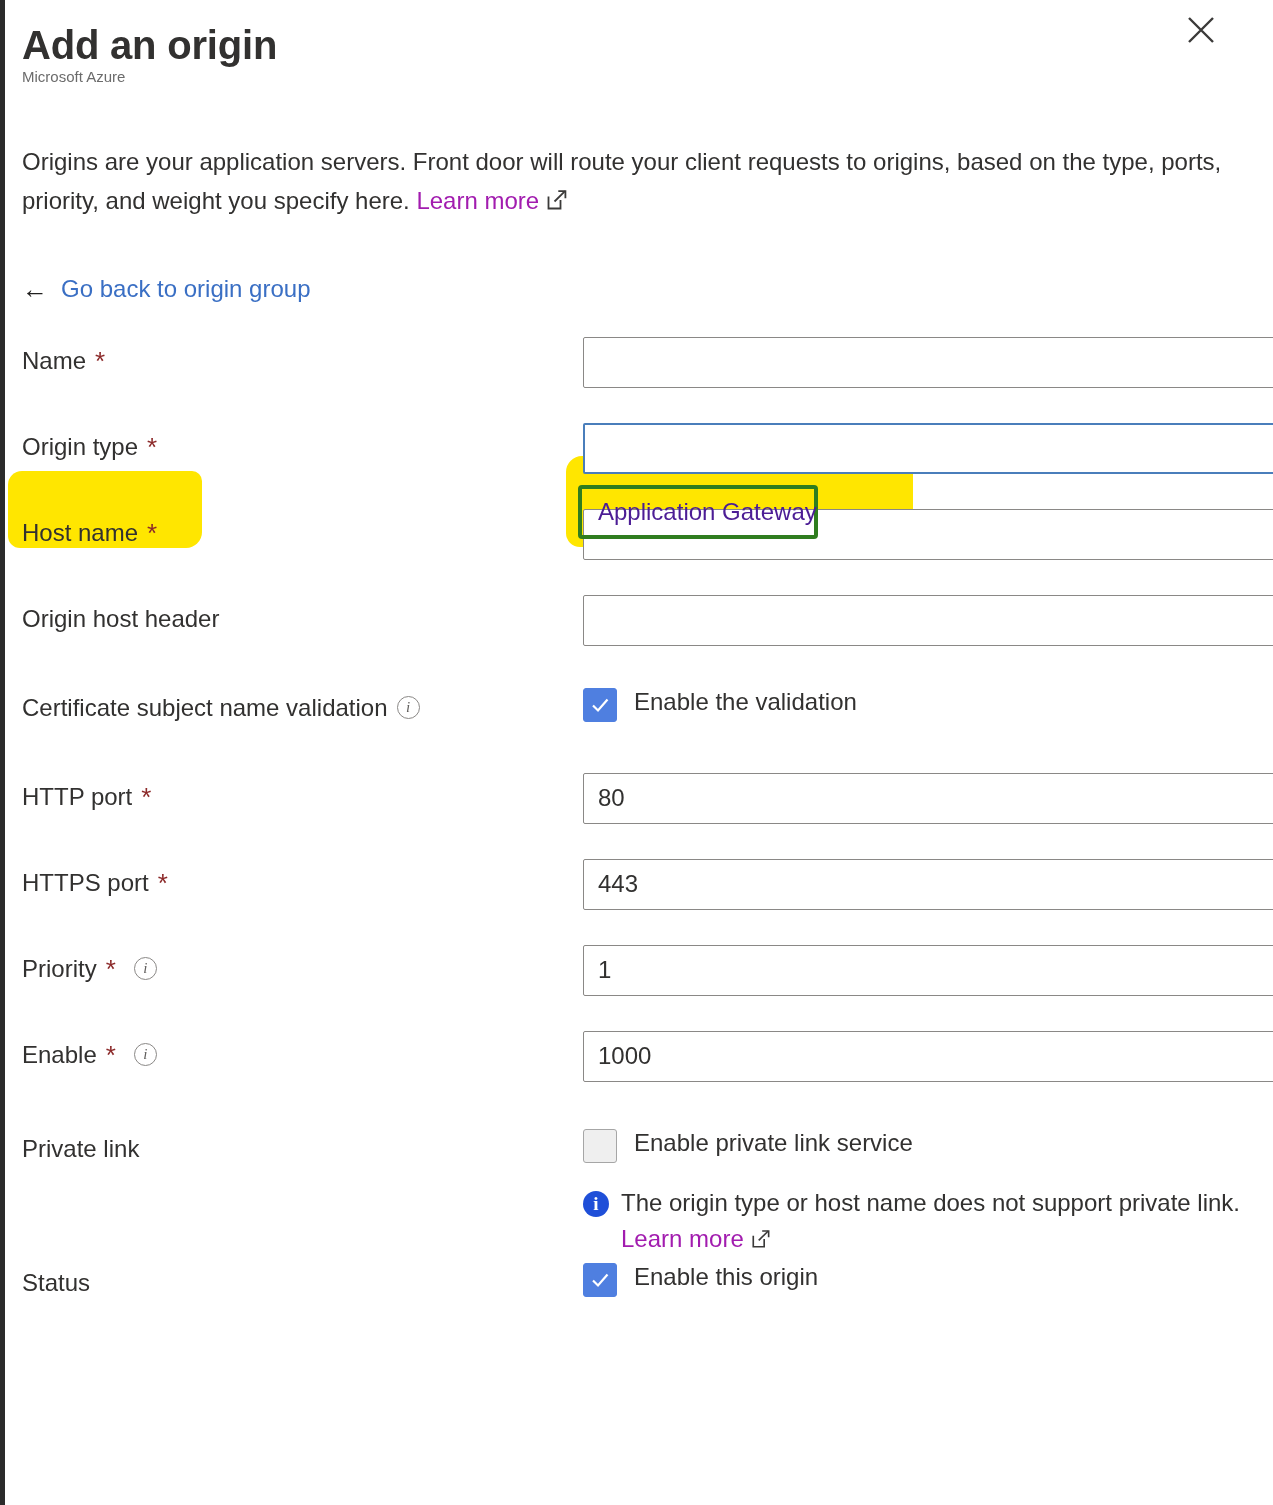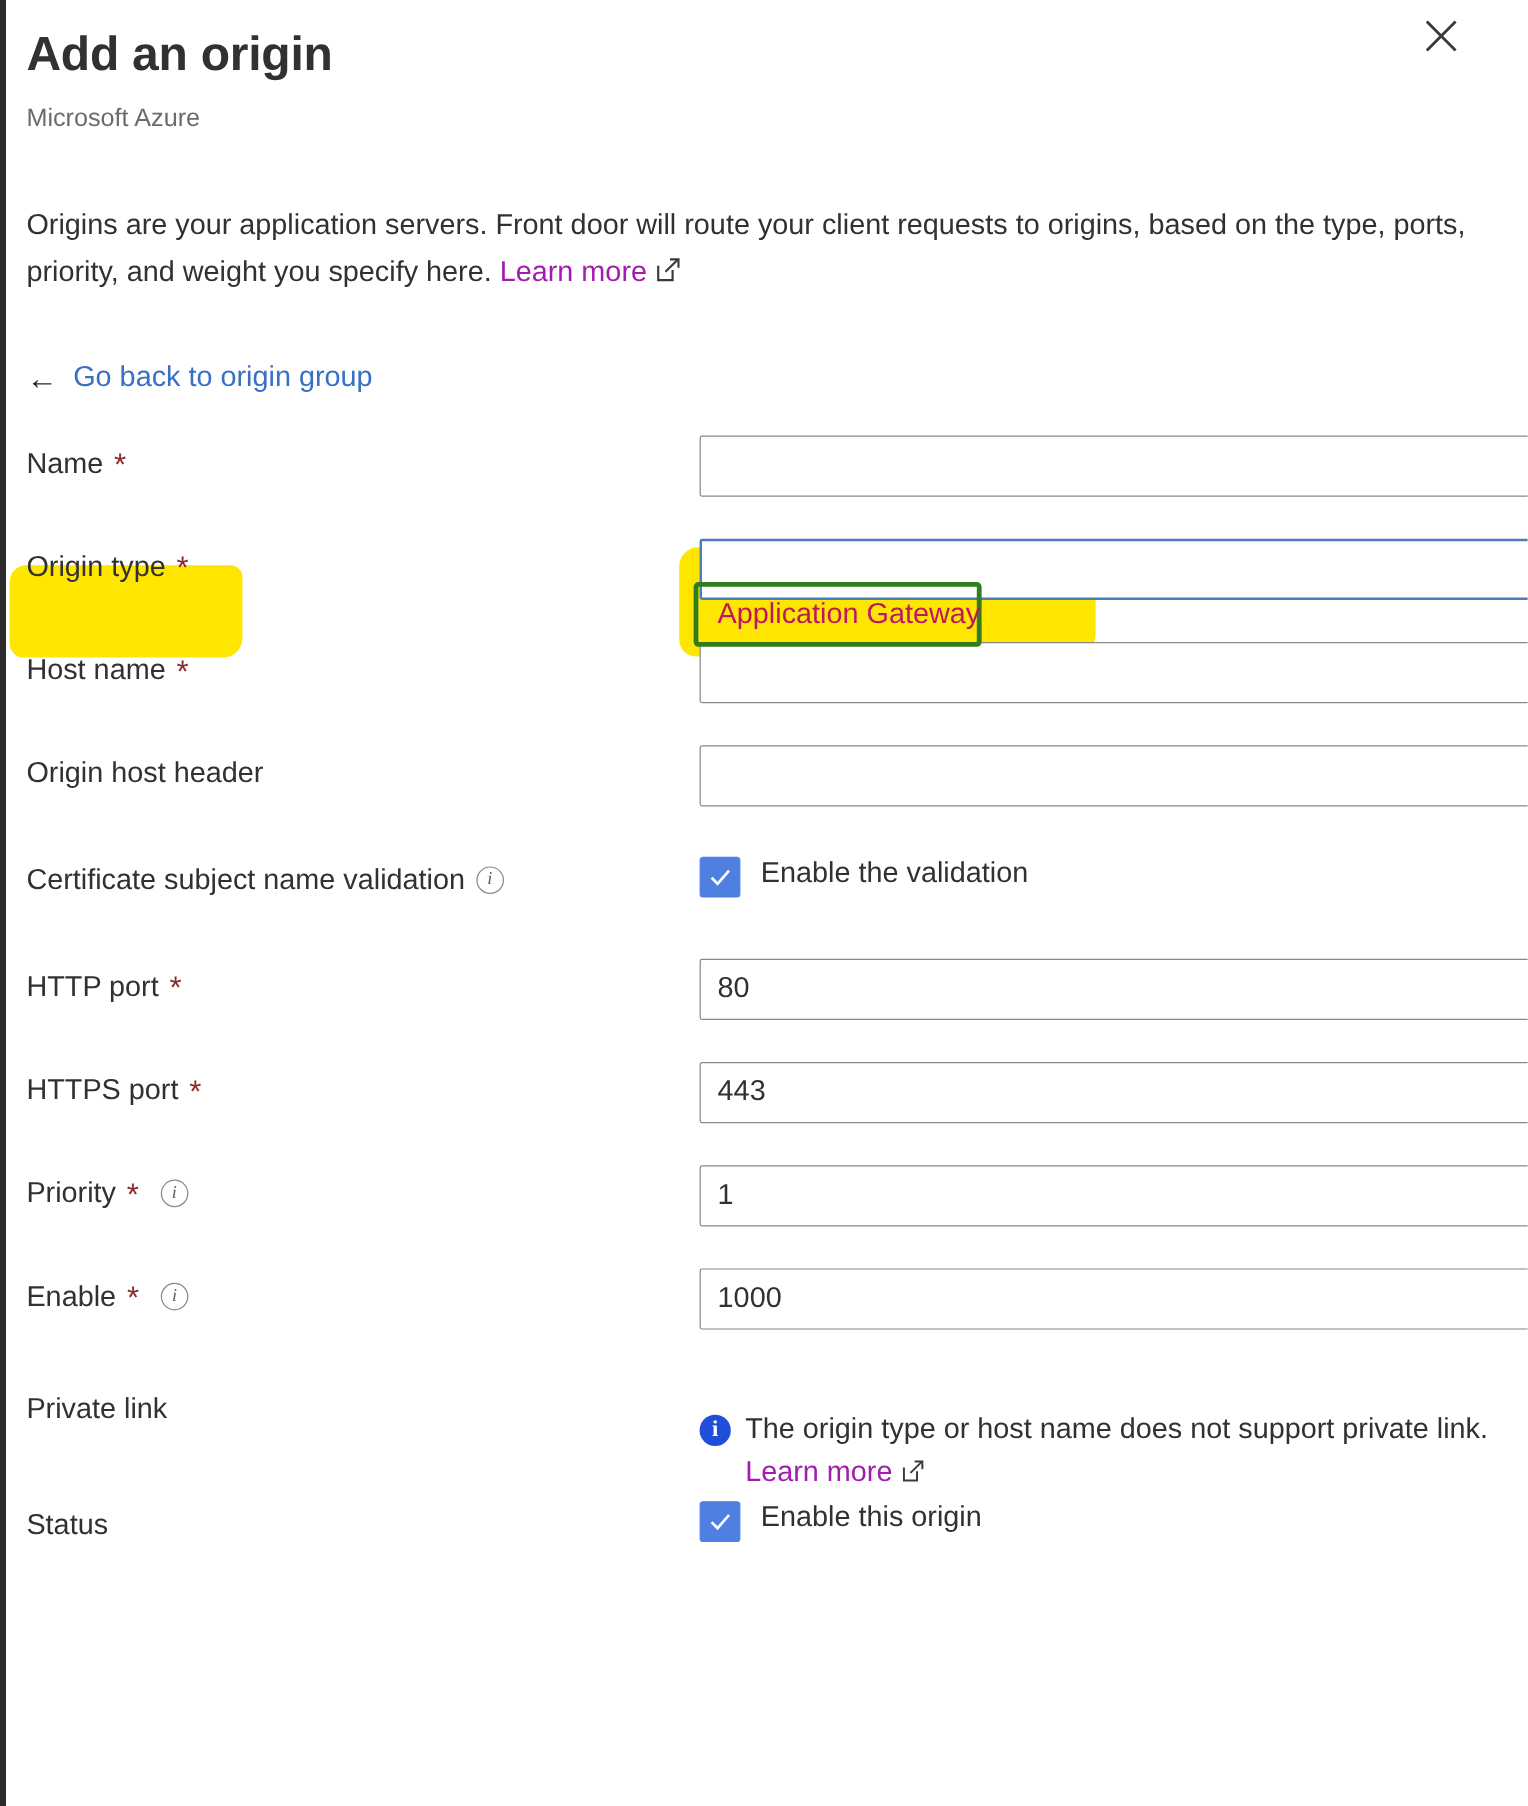--- a/index.html
+++ b/index.html
@@ -36,23 +36,23 @@
   }
   .title {
     font-size: 40px;
     font-weight: 600;
     line-height: 1.15;
     color: #323130;
     letter-spacing: -0.2px;
     margin: 0;
   }
   .subtitle {
-    font-size: 21px;
+    font-size: 15px;
     color: #6b6b6b;
-    margin-top: 19px;
+    margin-top: 0;
   }
   .close-btn {
     position: absolute;
     right: 26px;
     top: 8px;
     width: 44px; height: 44px;
     display: flex; align-items: center; justify-content: center;
     cursor: pointer;
   }
   .close-btn svg { display: block; }
@@ -231,21 +231,21 @@
     border: 4px solid #2f7d1f;
     border-radius: 4px;
     z-index: 4;
     pointer-events: none;
   }
   .combo-text-over {
     position: absolute;
     left: 598px;
     top: 498px;
     font-size: 24px;
-    color: #be185d;
+    color: #4c1d95;
     z-index: 5;
   }
 </style>
 </head>
 <body>
 
 <div class="edge-strip"></div>
 
 <div class="page">
 
@@ -401,20 +401,24 @@
           <span>1000</span>
         </div>
       </div>
     </div>
 
     <div class="row" style="margin-top:32px;">
       <div class="row-label">
         <span>Private link</span>
       </div>
       <div class="row-control">
+        <div class="check-row">
+          <span class="cbox off"></span>
+          <span class="check-label">Enable private link service</span>
+        </div>
         <div class="info-msg">
           <span class="info-badge">i</span>
           <span>
             <span>The origin type or host name does not support private link.</span>
             <a class="link">Learn more</a><span class="ext-icon">
               <svg width="20" height="20" viewBox="0 0 22 22">
                 <path d="M2.5 7.5 L2.5 19.5 L14.5 19.5 L14.5 11" stroke="#3b3a39" stroke-width="1.8" fill="none"></path>
                 <path d="M8.5 12.5 L19 2.2" stroke="#3b3a39" stroke-width="1.8" fill="none"></path>
                 <path d="M12.3 2.2 L19.4 2.2 L19.4 9.2" stroke="#3b3a39" stroke-width="1.8" fill="none"></path>
               </svg>

